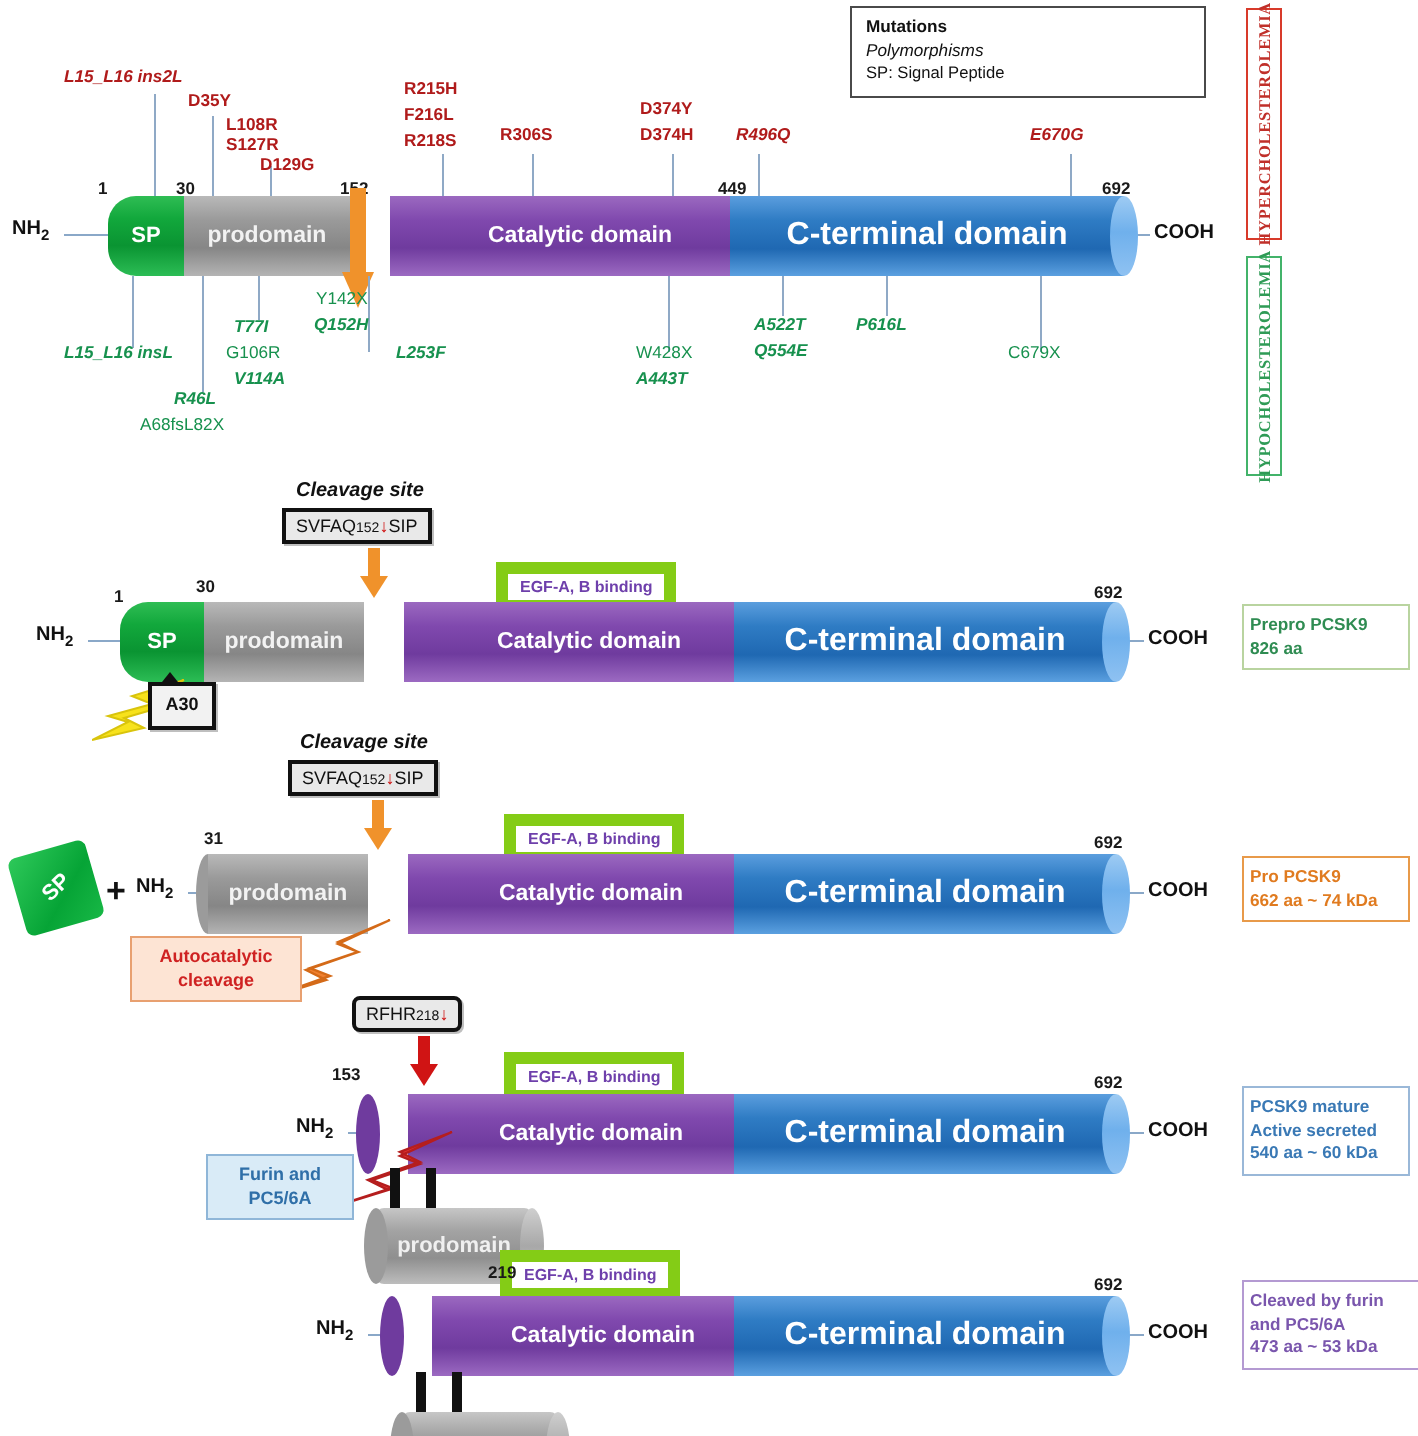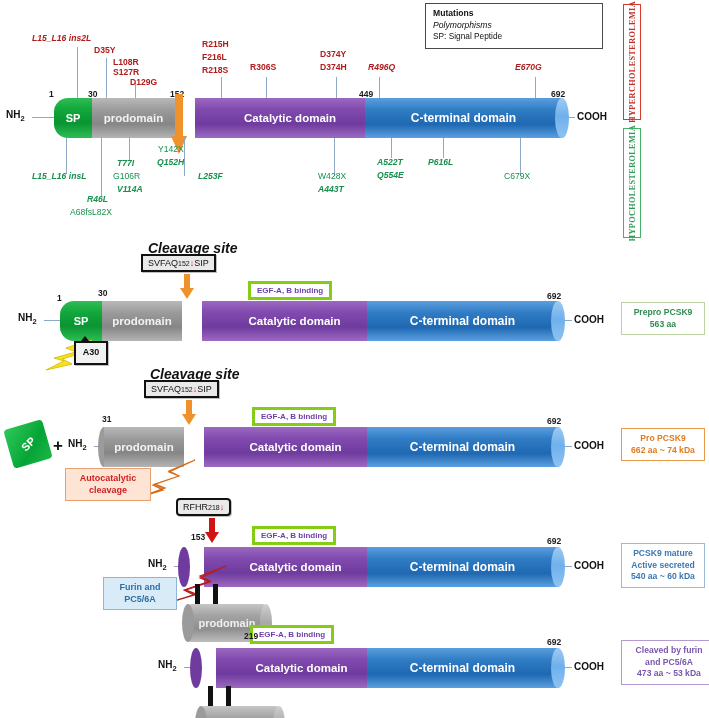--- a/index.html
+++ b/index.html
@@ -14,21 +14,21 @@
   .seg{position:absolute;top:0;height:40px;box-sizing:border-box;
        display:flex;align-items:center;justify-content:center;
        color:#fff;font-weight:bold;white-space:nowrap;}
   .seg-sp{background:linear-gradient(to bottom,#2fbd54 0%,#12a83c 28%,#0a9432 62%,#2cbd55 100%);
           border-radius:14px 0 0 14px;font-size:11px;}
   .seg-pro{background:linear-gradient(to bottom,#b9b9b9 0%,#9a9a9a 30%,#868686 65%,#b4b4b4 100%);
            color:#f2f2f2;font-size:11.5px;}
   .seg-cat{background:linear-gradient(to bottom,#9b69c0 0%,#8049ae 30%,#6f3b9e 65%,#9c6ac2 100%);
            font-size:11.5px;margin-left:20px;}
   .seg-cterm{background:linear-gradient(to bottom,#5b9ede 0%,#2f7cc4 30%,#1f68b2 66%,#5ba0e0 100%);
-             font-size:12px;}
+             font-size:16px;}
   .cap-left{position:absolute;left:-6px;top:0;width:12px;height:40px;border-radius:50%;}
   .cap-right{position:absolute;right:-7px;top:0;width:14px;height:40px;border-radius:50%;
              background:linear-gradient(to bottom,#9ecbf3,#6fb0ec 45%,#8fc2f2);}
   .bar-shadow{position:absolute;left:4px;right:2px;bottom:-4px;height:6px;
               background:rgba(0,0,0,.17);filter:blur(3px);border-radius:50%;z-index:-1;}
 
   
   .resnum{position:absolute;font-size:8.5px;font-weight:bold;color:#1a1a1a;}
 
   
@@ -54,34 +54,34 @@
   
   .vbanner{position:absolute;border:1.4px solid;box-sizing:border-box;
            display:flex;align-items:center;justify-content:center;}
   .vbanner span{writing-mode:vertical-rl;transform:rotate(180deg);
                 font-size:8.2px;font-weight:bold;letter-spacing:.4px;
                 font-family:"Liberation Serif","DejaVu Serif",serif;}
   .vb-hyper{border-color:#d83a2a;} .vb-hyper span{color:#c0302a;}
   .vb-hypo{border-color:#43b36a;}  .vb-hypo span{color:#2f9b56;}
 
   
-  .cleav-title{position:absolute;font-size:14px;font-weight:bold;font-style:italic;color:#111;}
+  .cleav-title{position:absolute;font-size:10px;font-weight:bold;font-style:italic;color:#111;}
   .seqbox{position:absolute;border:2.2px solid #111;background:#e9e9e9;
           padding:2px 5px;font-size:9px;color:#111;white-space:nowrap;
           box-shadow:1px 1px 0 rgba(0,0,0,.25);}
   .seqbox .sub{font-size:7px;}
   .seqbox .dn{color:#d01414;font-weight:bold;}
 
   
-  .egf{position:absolute;border:3px solid #84cc16;background:#fff;
+  .egf{position:absolute;border:6px solid #84cc16;background:#fff;
        color:#6e3fab;font-weight:bold;font-size:8px;padding:2px 6px;white-space:nowrap;}
 
   
   .infobox{position:absolute;border:1.2px solid;background:#fff;
-           text-align:center;font-size:8.6px;line-height:11.5px;
+           text-align:left;font-size:8.6px;line-height:11.5px;
            font-weight:bold;padding:4px 3px;box-sizing:border-box;}
   .ib-green{border-color:#b9d4a0;color:#2f8c52;}
   .ib-orange{border-color:#e89a4a;color:#e07b20;}
   .ib-blue{border-color:#9ab8d8;color:#3a79b5;}
   .ib-purple{border-color:#b49ad2;color:#7a56ad;}
 
   
   .callout{position:absolute;border:1.2px solid;text-align:center;
            font-size:9px;line-height:11.5px;font-weight:bold;padding:4px 5px;
            box-sizing:border-box;}
@@ -245,21 +245,21 @@
     <polygon points="46,2 20,10 30,14 8,20 18,23 0,32 26,26 16,21 40,14 30,10" fill="#f7e21c" stroke="#d9c40c" stroke-width="1"></polygon>
   </svg>
   <svg class="abs" style="left:77px;top:96px;" width="16" height="26" viewBox="0 0 16 26">
     <rect x="5" y="8" width="6" height="18" fill="#111"></rect>
       <polygon points="0,10 16,10 8,0" fill="#111"></polygon>
   </svg>
   <div class="callout co-a30" style="left:74px;top:101px;width:34px;">A30</div>
 
   <div class="infobox ib-green" style="left:621px;top:62px;width:84px;">
     <div>Prepro PCSK9</div>
-    <div>563 aa</div>
+    <div>826 aa</div>
   </div>
 </div>
 
 <div class="abs" style="left:0;top:358px;width:709px;height:130px;">
 
   <div class="cleav-title" style="left:150px;top:8px;">Cleavage site</div>
   <div class="seqbox" style="left:144px;top:22px;">
     <span>SVFAQ</span><span class="sub">152</span><span class="dn">↓</span><span>SIP</span>
   </div>
   <svg class="abs" style="left:182px;top:42px;" width="14" height="26" viewBox="0 0 14 26">
@@ -312,21 +312,21 @@
   <div class="seqbox" style="left:176px;top:10px;border-radius:4px;">
     <span>RFHR</span><span class="sub">218</span><span class="dn">↓</span>
   </div>
   <svg class="abs" style="left:205px;top:30px;" width="14" height="26" viewBox="0 0 14 26">
     <rect x="4" y="0" width="6" height="16" fill="#d01414"></rect>
       <polygon points="0,14 14,14 7,25" fill="#d01414"></polygon>
   </svg>
 
   <div class="egf" style="left:252px;top:38px;">EGF-A, B binding</div>
 
-  <div class="resnum" style="left:191px;top:44px;">153</div>
+  <div class="resnum" style="left:166px;top:44px;">153</div>
   <div class="resnum" style="left:547px;top:48px;">692</div>
 
   <div class="term" style="left:148px;top:70px;">
     <span>NH</span><sub>2</sub>
   </div>
   <div class="termline" style="left:174px;top:78px;width:12px;"></div>
   <div class="termline" style="left:555px;top:78px;width:17px;"></div>
   <div class="term" style="left:574px;top:72px;">COOH</div>
 
   <div class="bar" style="left:184px;top:59px;width:374px;">

